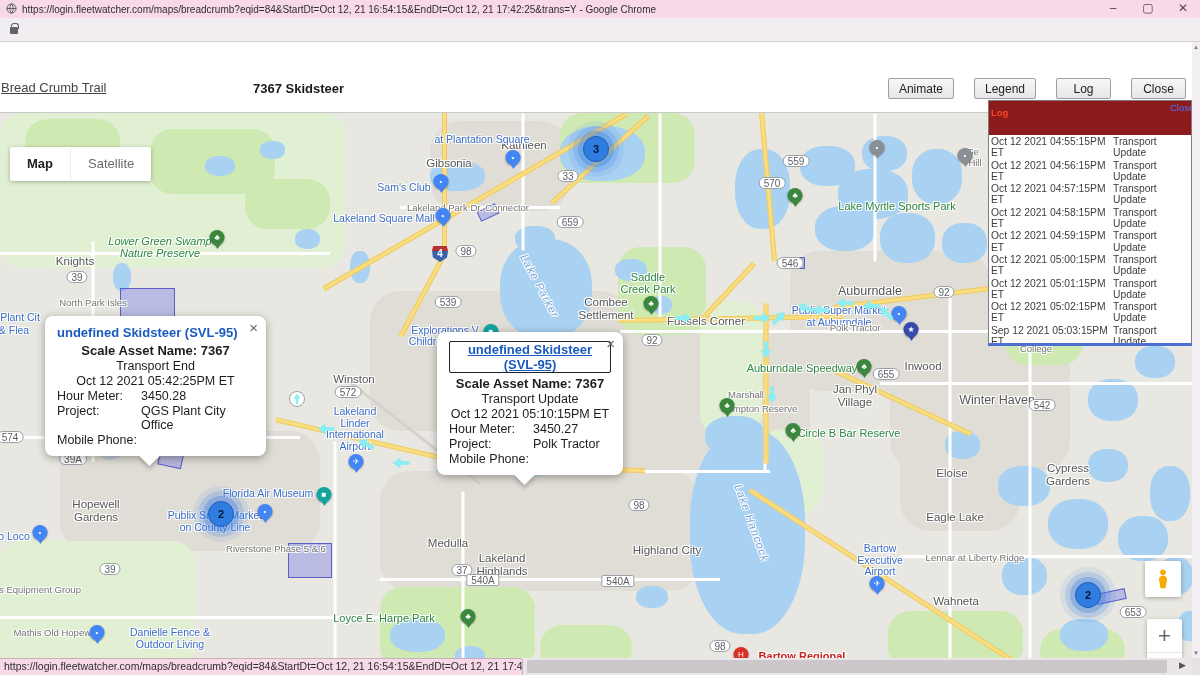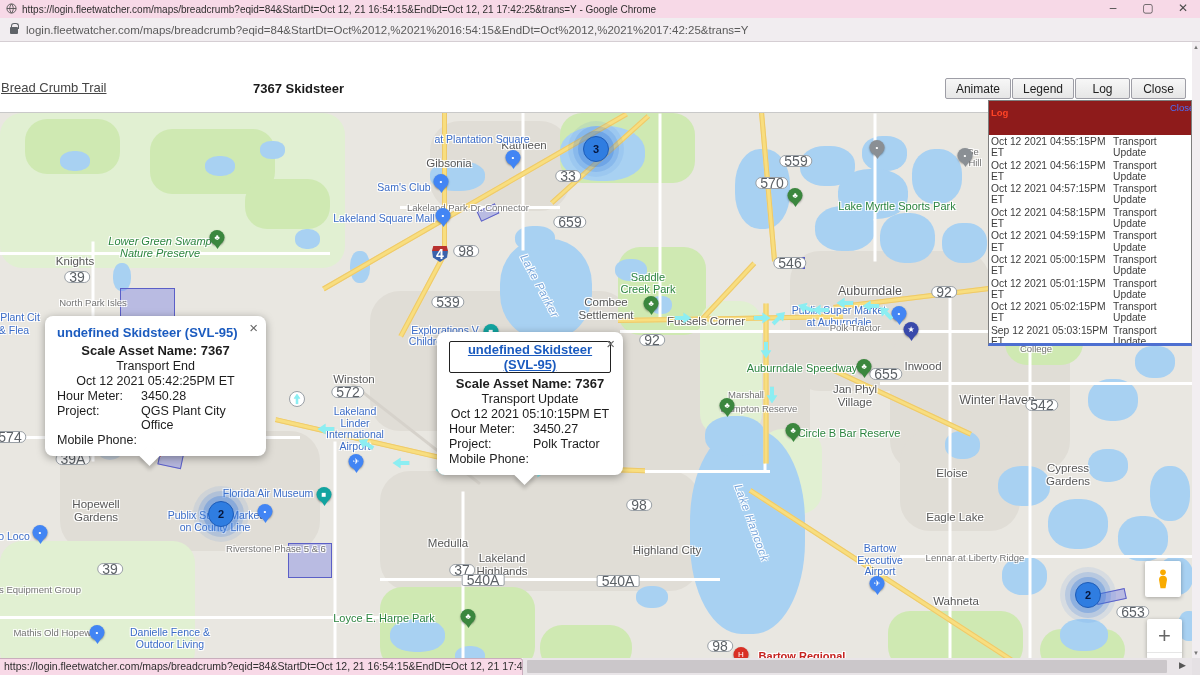--- a/index.html
+++ b/index.html
@@ -15,21 +15,21 @@
   #addressbar{position:absolute;left:0;top:18px;width:1200px;height:24px;background:#f1edf0;
     border-bottom:1px solid #d5ced3;display:flex;align-items:center;}
   #lock{position:absolute;left:10px;top:9px;width:8px;height:7px;background:#5f6368;border-radius:1px;}
   #lock::before{content:"";position:absolute;left:1px;top:-4px;width:6px;height:5px;
     border:1.5px solid #5f6368;border-bottom:none;border-radius:3px 3px 0 0;}
   #addressbar .url{margin-left:26px;font-size:11.5px;color:#5a5a5a;white-space:nowrap;}
   
   #breadcrumb-link{position:absolute;left:1px;top:80px;font-size:13px;color:#454545;
     text-decoration:underline;}
   #page-title{position:absolute;left:253px;top:81px;font-size:13px;font-weight:bold;color:#1a1a1a;}
-  #topbtns{position:absolute;right:14px;top:78px;display:flex;gap:1px;}
+  #topbtns{position:absolute;right:14px;top:78px;display:flex;gap:20px;}
   #topbtns button{height:21px;min-width:55px;padding:1px 10px;font-size:12px;color:#222;
     background:linear-gradient(#f7f7f7,#e6e6e6);border:1px solid #9e9ea6;border-radius:2px;
     font-family:"Liberation Sans",sans-serif;}
   
   #map{position:absolute;left:0;top:112px;width:1192px;height:546px;overflow:hidden;
     background:#e9e7e1;border-top:1px solid #c9c9c9;}
   .urb,.park,.lake,.yroad,.wroad,.rail{position:absolute;}
   .urb{background:#e0ddd6;border-radius:30px;}
   .park{background:#cfe9b2;border-radius:22px;}
   .park.pale{background:#e1f0d2;}
@@ -41,21 +41,21 @@
     font-size:11px;line-height:1.1;color:#5c5c5c;z-index:5;pointer-events:none;
     text-shadow:1px 1px 0 #fff,-1px -1px 0 #fff,1px -1px 0 #fff,-1px 1px 0 #fff,0 0 2px #fff;}
   .ml.g{color:#575757;font-size:11.5px;}
   .ml.gs{color:#747474;font-size:9.5px;}
   .ml.b{color:#3b6cc7;font-size:10.5px;}
   .ml.gr{color:#2d8540;font-size:11px;}
   .ml.gri{color:#2d8540;font-size:11px;font-style:italic;}
   .ml.w{color:#78a5da;font-style:italic;letter-spacing:1px;font-size:11px;}
   .ml.red{color:#c5221f;font-size:11px;font-weight:bold;}
   .badge{position:absolute;transform:translate(-50%,-50%);background:#fff;border:1px solid #9aa0a6;
-    border-radius:8px;font-size:14px;color:#5c6166;padding:0 4px;height:12px;line-height:11px;z-index:5;}
+    border-radius:8px;font-size:10px;color:#5c6166;padding:0 4px;height:12px;line-height:11px;z-index:5;}
   .badge.rect{border-radius:2px;}
   .badge.ishield{border:none;border-radius:0;padding:0;width:16px;height:16px;line-height:16px;
     text-align:center;color:#fff;font-weight:bold;
     background:linear-gradient(#b8312f 0 32%,#3a62ac 32% 100%);
     clip-path:polygon(8% 0,92% 0,100% 30%,94% 72%,50% 100%,6% 72%,0 30%);}
   .pin{position:absolute;width:15px;height:15px;border-radius:50%;transform:translate(-50%,-100%);
     z-index:6;display:flex;align-items:center;justify-content:center;color:#fff;font-size:8px;
     box-shadow:0 1px 2px rgba(0,0,0,.4);}
   .pin::after{content:"";position:absolute;top:13px;left:50%;transform:translateX(-50%);
     border:4px solid transparent;border-top:6px solid var(--c);}
@@ -130,21 +130,20 @@
         <path d="M2 12h20M12 2c-5 5-5 15 0 20M12 2c5 5 5 15 0 20" fill="none" stroke="#555" stroke-width="2"></path>
       </svg>
   </span>
   <span class="ttl">https://login.fleetwatcher.com/maps/breadcrumb?eqid=84&amp;StartDt=Oct 12, 21 16:54:15&amp;EndDt=Oct 12, 21 17:42:25&amp;trans=Y - Google Chrome</span>
   <span class="winbtn" style="right:72px">–</span>
   <span class="winbtn" style="right:37px">▢</span>
   <span class="winbtn" style="right:2px">✕</span>
 </div>
 <div id="addressbar">
   <span id="lock"></span>
-  <span class="url">login.fleetwatcher.com/maps/breadcrumb?eqid=84&amp;StartDt=Oct%2012,%2021%2016:54:15&amp;EndDt=Oct%2012,%2021%2017:42:25&amp;trans=Y</span>
 </div>
 
 <a id="breadcrumb-link">Bread Crumb Trail</a>
 <div id="page-title">7367 Skidsteer</div>
 <div id="topbtns">
   <button>Animate</button>
   <button>Legend</button>
   <button>Log</button>
   <button>Close</button>
 </div>
@@ -388,20 +387,24 @@
       <div class="ar" style="left: 886px; top: 200px; transform: translate(-50%, -50%) rotate(225deg);"></div>
       <div class="arc" style="left: 297px; top: 286px;"></div>
       <div class="ar" style="left: 297px; top: 286px; transform: translate(-50%, -50%) rotate(270deg) scale(0.65);"></div>
       <div class="cl" style="left: 596px; top: 36px;">3</div>
       <div class="cl" style="left: 221px; top: 401px;">2</div>
       <div class="cl" style="left: 1088px; top: 482px;">2</div>
       <div class="cl dot" style="left: 110px; top: 332px;"></div>
       <div class="redx" style="left: 158px; top: 340px;">×</div>
     </div>
 
+  <div id="mapsat">
+    <div class="sel">Map</div>
+    <div class="uns">Satellite</div>
+  </div>
 
   <div class="popup" style="left:45px;top:203px;width:221px">
     <div class="pp-close">×</div>
     <div class="pp-title">undefined Skidsteer (SVL-95)</div>
     <div class="pp-c b">Scale Asset Name: 7367</div>
     <div class="pp-c">Transport End</div>
     <div class="pp-c">Oct 12 2021 05:42:25PM ET</div>
     <div class="pp-row">
         <span>Hour Meter:</span>
         <span>3450.28</span>

